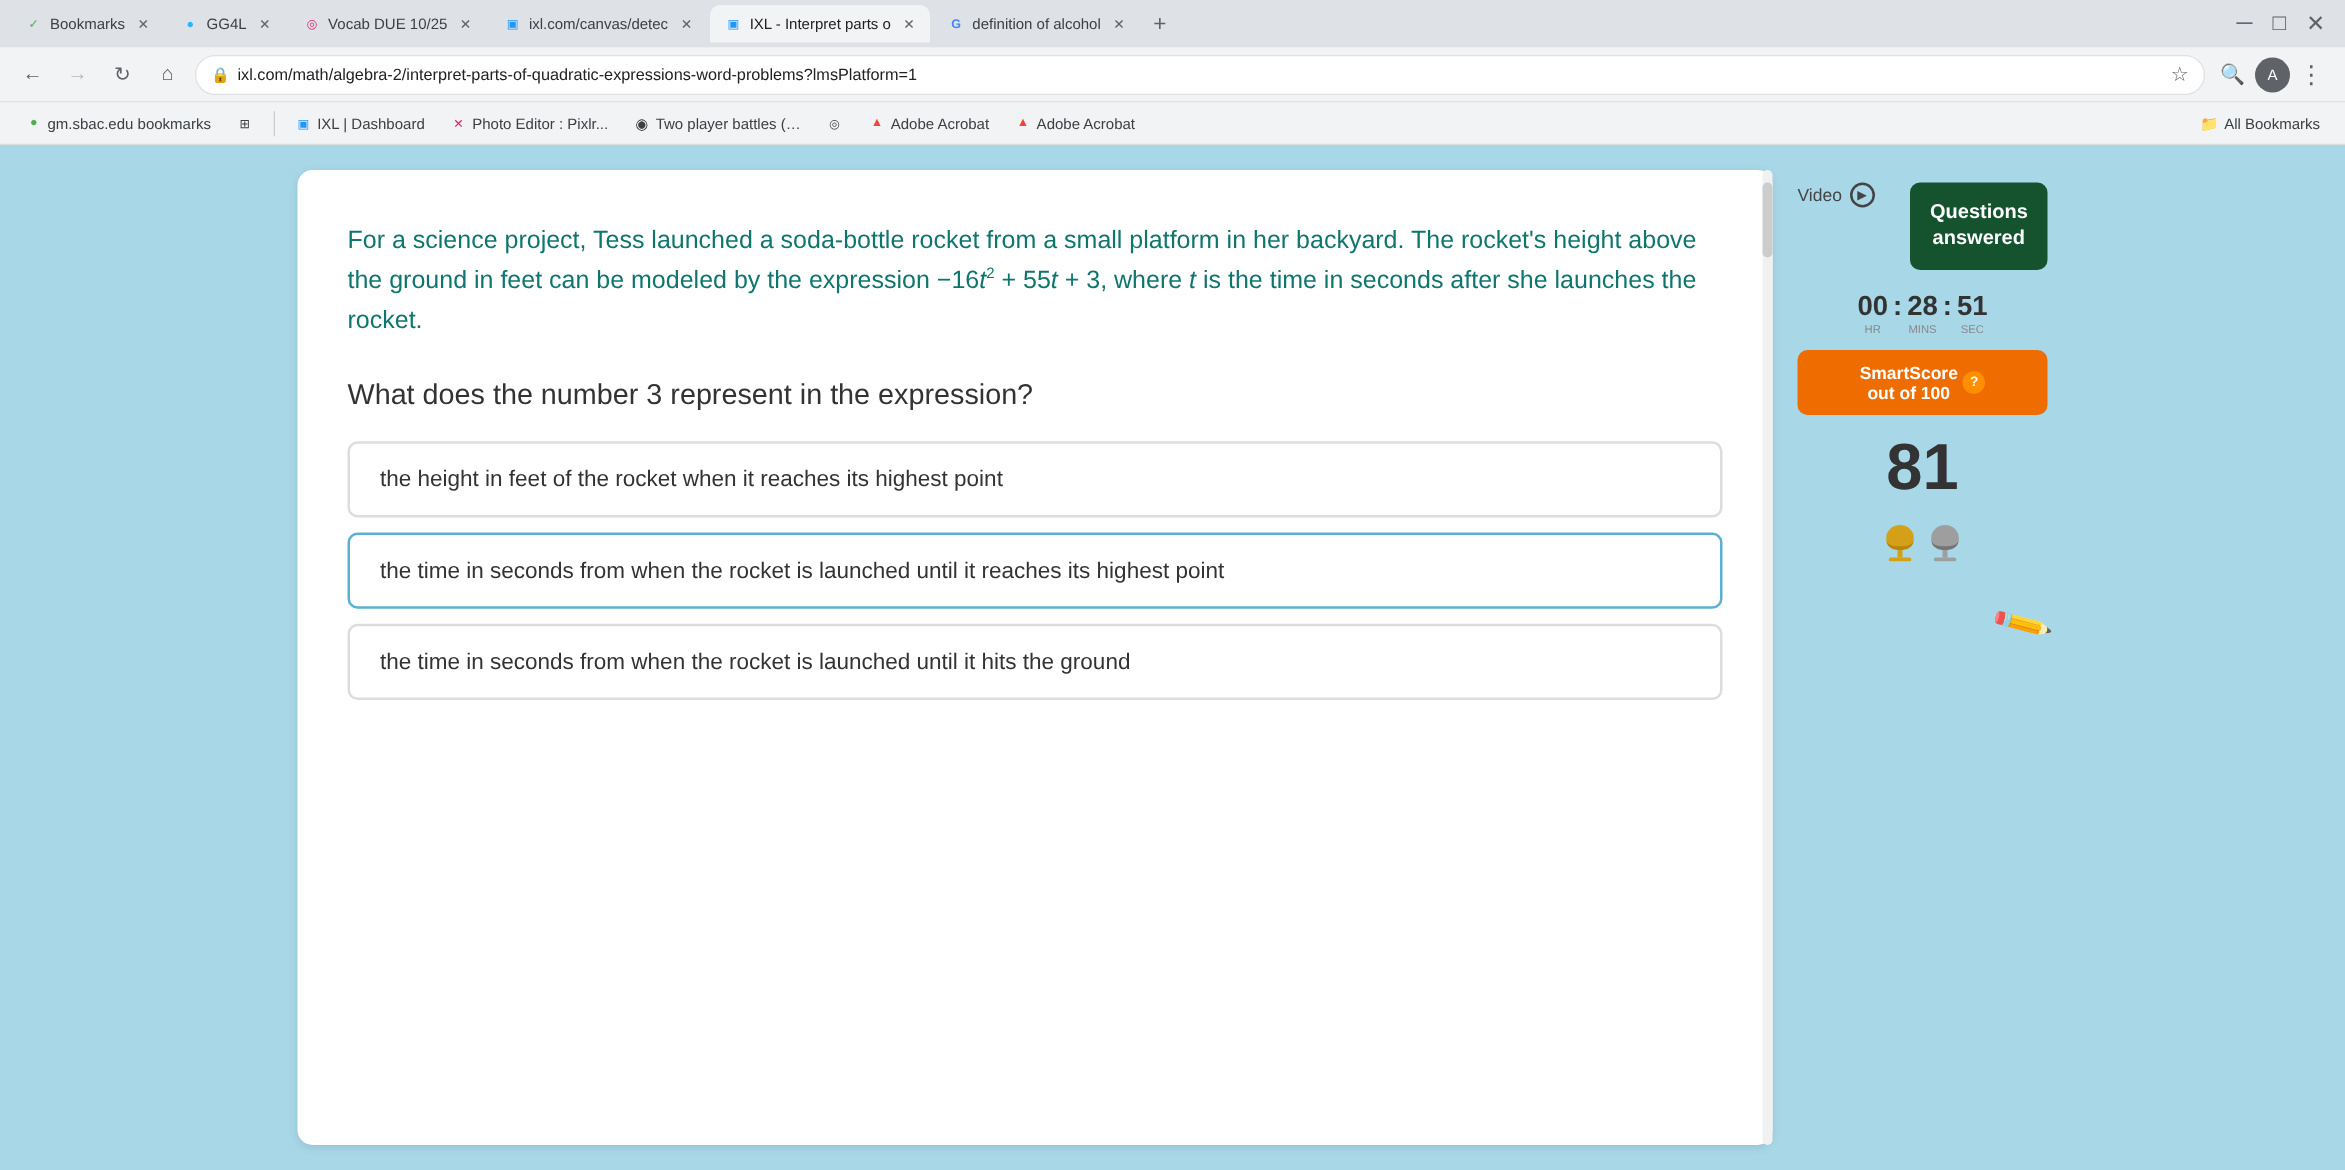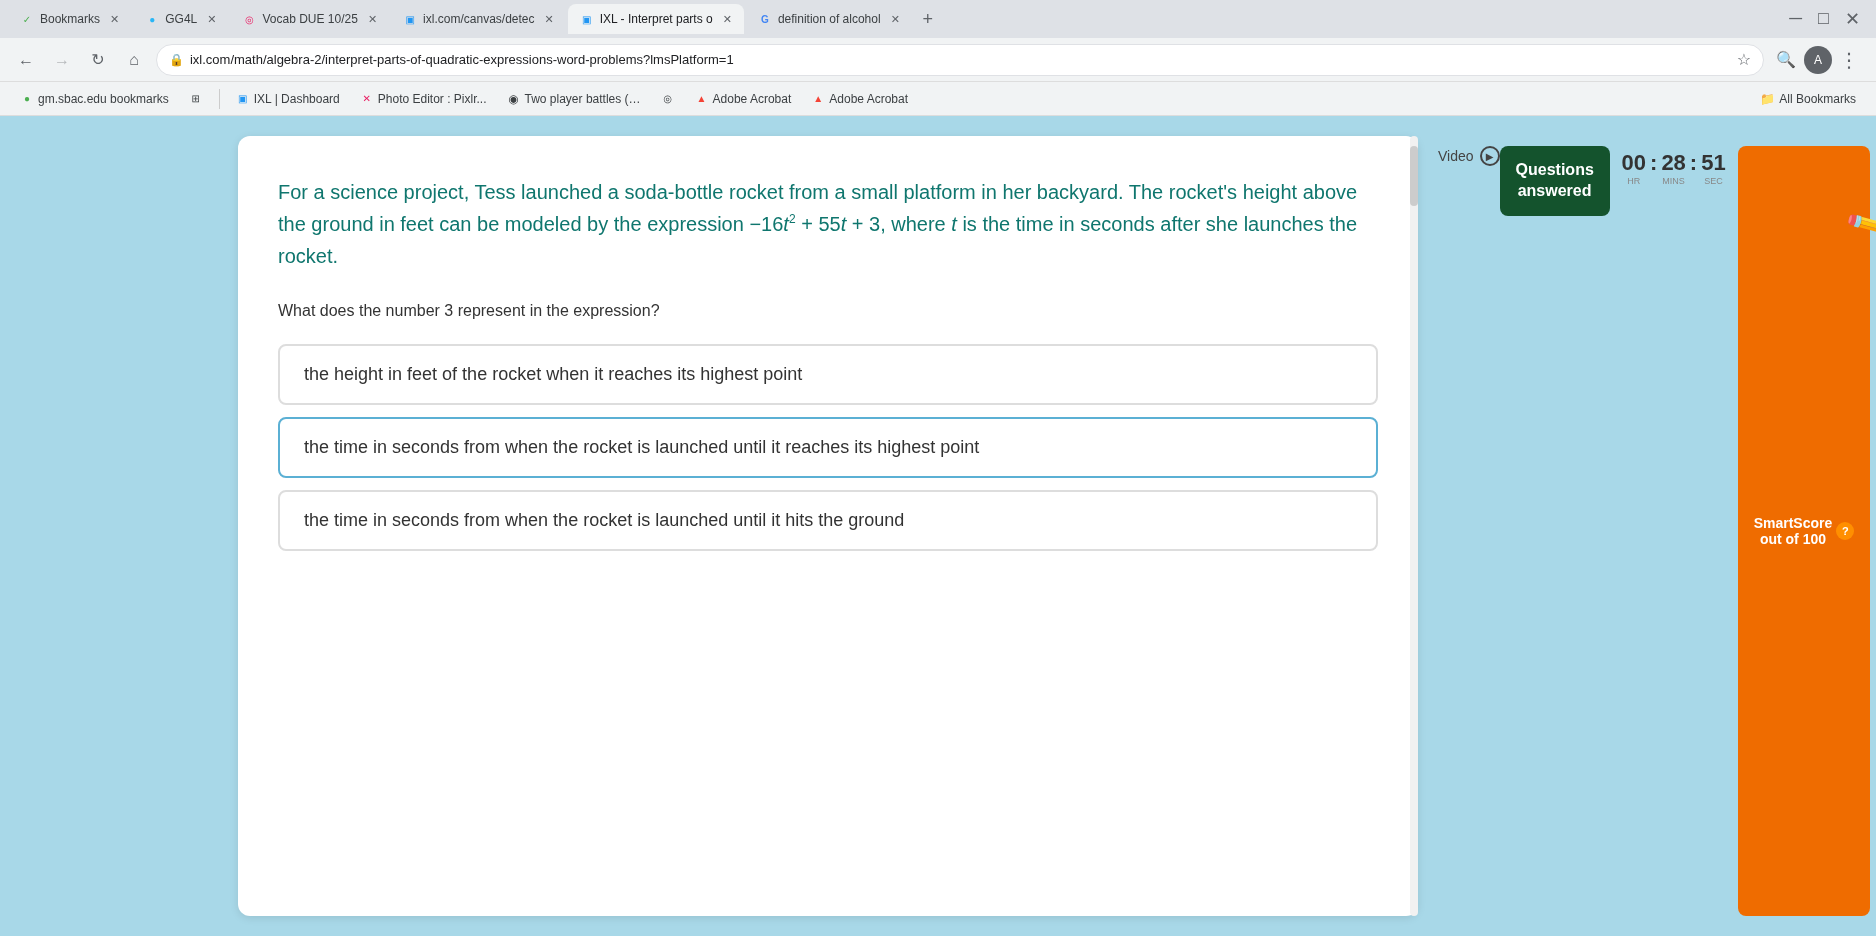--- a/index.html
+++ b/index.html
@@ -195,21 +195,21 @@
     }
 
     .question-text {
       font-size: 20px;
       color: #0f766e;
       line-height: 1.6;
       margin-bottom: 30px;
     }
 
     .question-prompt {
-      font-size: 16px;
+      font-size: 23px;
       color: #333;
       margin-bottom: 24px;
     }
 
     
     .answer-choice {
       border: 2px solid #ddd;
       border-radius: 8px;
       padding: 18px 24px;
       margin-bottom: 12px;
@@ -222,20 +222,21 @@
 
     .answer-choice.selected {
       border: 2px solid #5bb0d4;
       background: #fff;
     }
 
     
     .sidebar {
       width: 200px;
       display: flex;
+      flex-direction: column;
       gap: 12px;
       padding-top: 10px;
     }
 
     .video-btn {
       display: flex;
       align-items: center;
       gap: 6px;
       font-size: 14px;
       color: #444;

